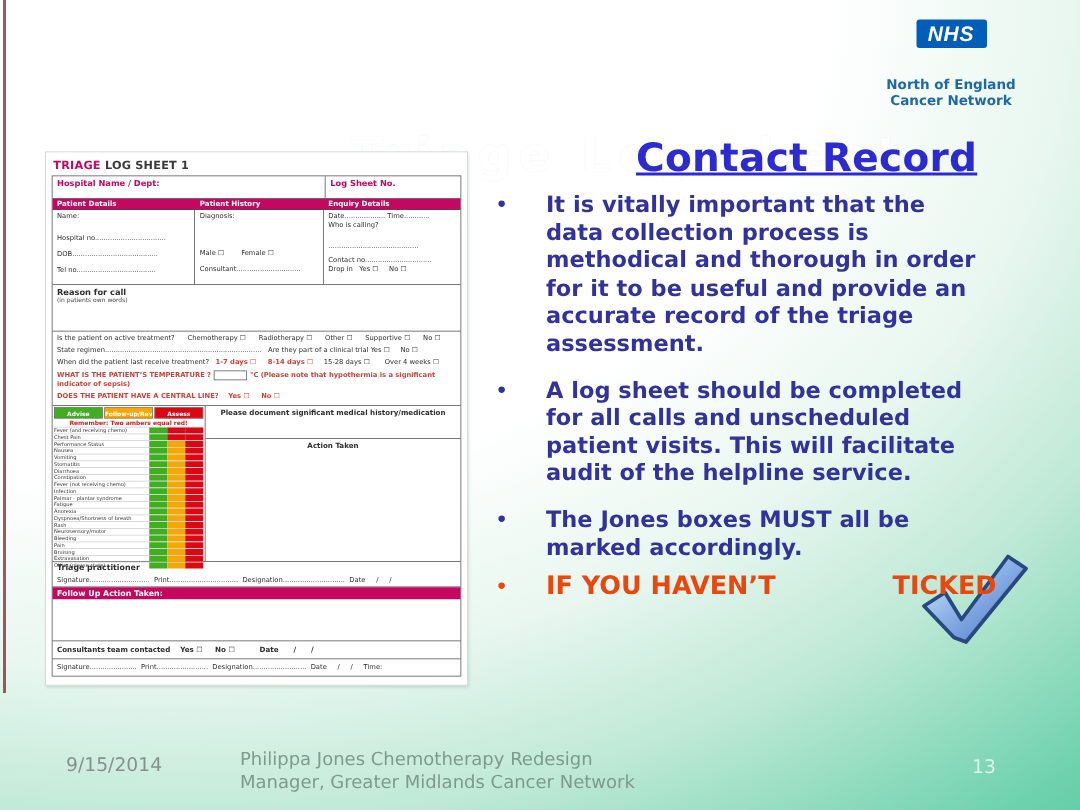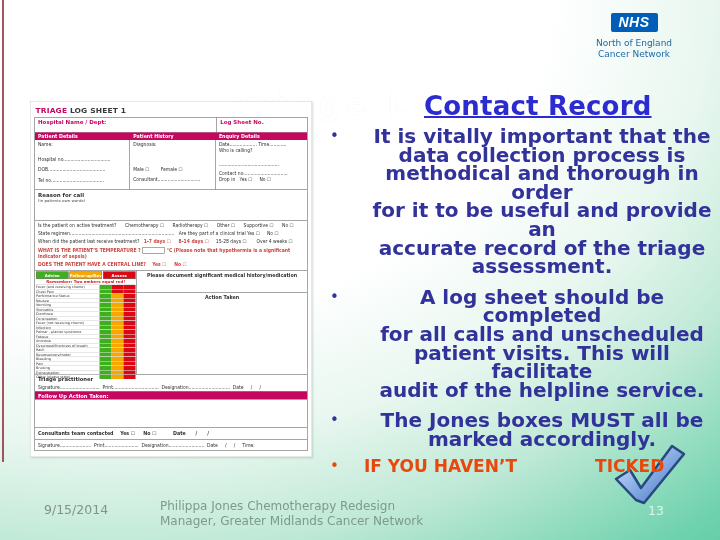--- a/index.html
+++ b/index.html
@@ -7,32 +7,32 @@
     position:relative;width:720px;height:540px;overflow:hidden;
     font-family:"DejaVu Sans","Liberation Sans",sans-serif;
     background:radial-gradient(150% 150% at 16% 0%, #ffffff 0%, #ffffff 40%, #e9f7f0 55%, #bfe9d6 68%, #6fd2ae 84%, #3bbf93 100%);
   }
   .edge-strip{position:absolute;left:2px;top:0;width:2px;height:462px;background:#8e2a3a;opacity:.8;}
   
   .nhs-block{position:absolute;top:12px;right:36px;width:100px;text-align:center;}
   .nhs-logo{display:inline-block;background:#005eb8;color:#fff;font-style:italic;font-weight:bold;
     font-size:14px;line-height:19px;width:47px;height:19px;border-radius:2px;letter-spacing:.5px;
     font-family:"Liberation Sans",sans-serif;}
-  .nhs-org{margin-top:6px;color:#1c69a8;font-weight:normal;font-size:9px;line-height:11px;white-space:pre-line;}
+  .nhs-org{margin-top:20px;color:#1c69a8;font-weight:bold;font-size:9px;line-height:11px;white-space:pre-line;}
   
   .ghost-title{position:absolute;left:234px;top:86px;font-size:31px;font-weight:bold;letter-spacing:5px;
     color:#ffffff;opacity:.92;text-shadow:0 0 1px rgba(120,150,140,.18);white-space:nowrap;}
   .main-title{position:absolute;left:424px;top:91px;font-size:26px;font-weight:bold;color:#2b2bd0;
     text-decoration:underline;text-decoration-thickness:2px;letter-spacing:.2px;}
   
   .bullets{position:absolute;left:322px;top:127px;width:398px;}
   .bullet{display:flex;margin-bottom:12px;}
   .bullet .dot{flex:0 0 34px;color:#32329b;font-size:15px;line-height:18.5px;padding-left:8px;}
   .bullet .dot.red{color:#e8470e;}
-  .bullet-text{flex:1;white-space:pre-line;color:#32329b;font-weight:bold;font-size:20px;line-height:18.6px;text-align:center;}
+  .bullet-text{flex:1;white-space:pre-line;color:#32329b;font-weight:bold;font-size:15px;line-height:18.6px;}
   .bullet.b3{margin-bottom:8px;}
   .red-bullet-text{flex:1;position:relative;color:#e8470e;font-weight:bold;font-size:17px;line-height:18.6px;}
   .red-bullet-text .t{position:relative;z-index:2;}
   .tick-gap{display:inline-block;width:78px;}
   .check-svg{position:absolute;left:248px;top:-14px;z-index:1;}
   
   .footer-date{position:absolute;left:44px;top:502px;font-size:12.5px;color:#85918b;}
   .footer-credit{position:absolute;left:160px;top:499px;width:400px;text-align:left;
     font-size:12px;line-height:14.5px;color:#7d9a8d;white-space:pre-line;}
   .footer-page{position:absolute;left:648px;top:503px;font-size:12.5px;color:#ddf4e9;}

